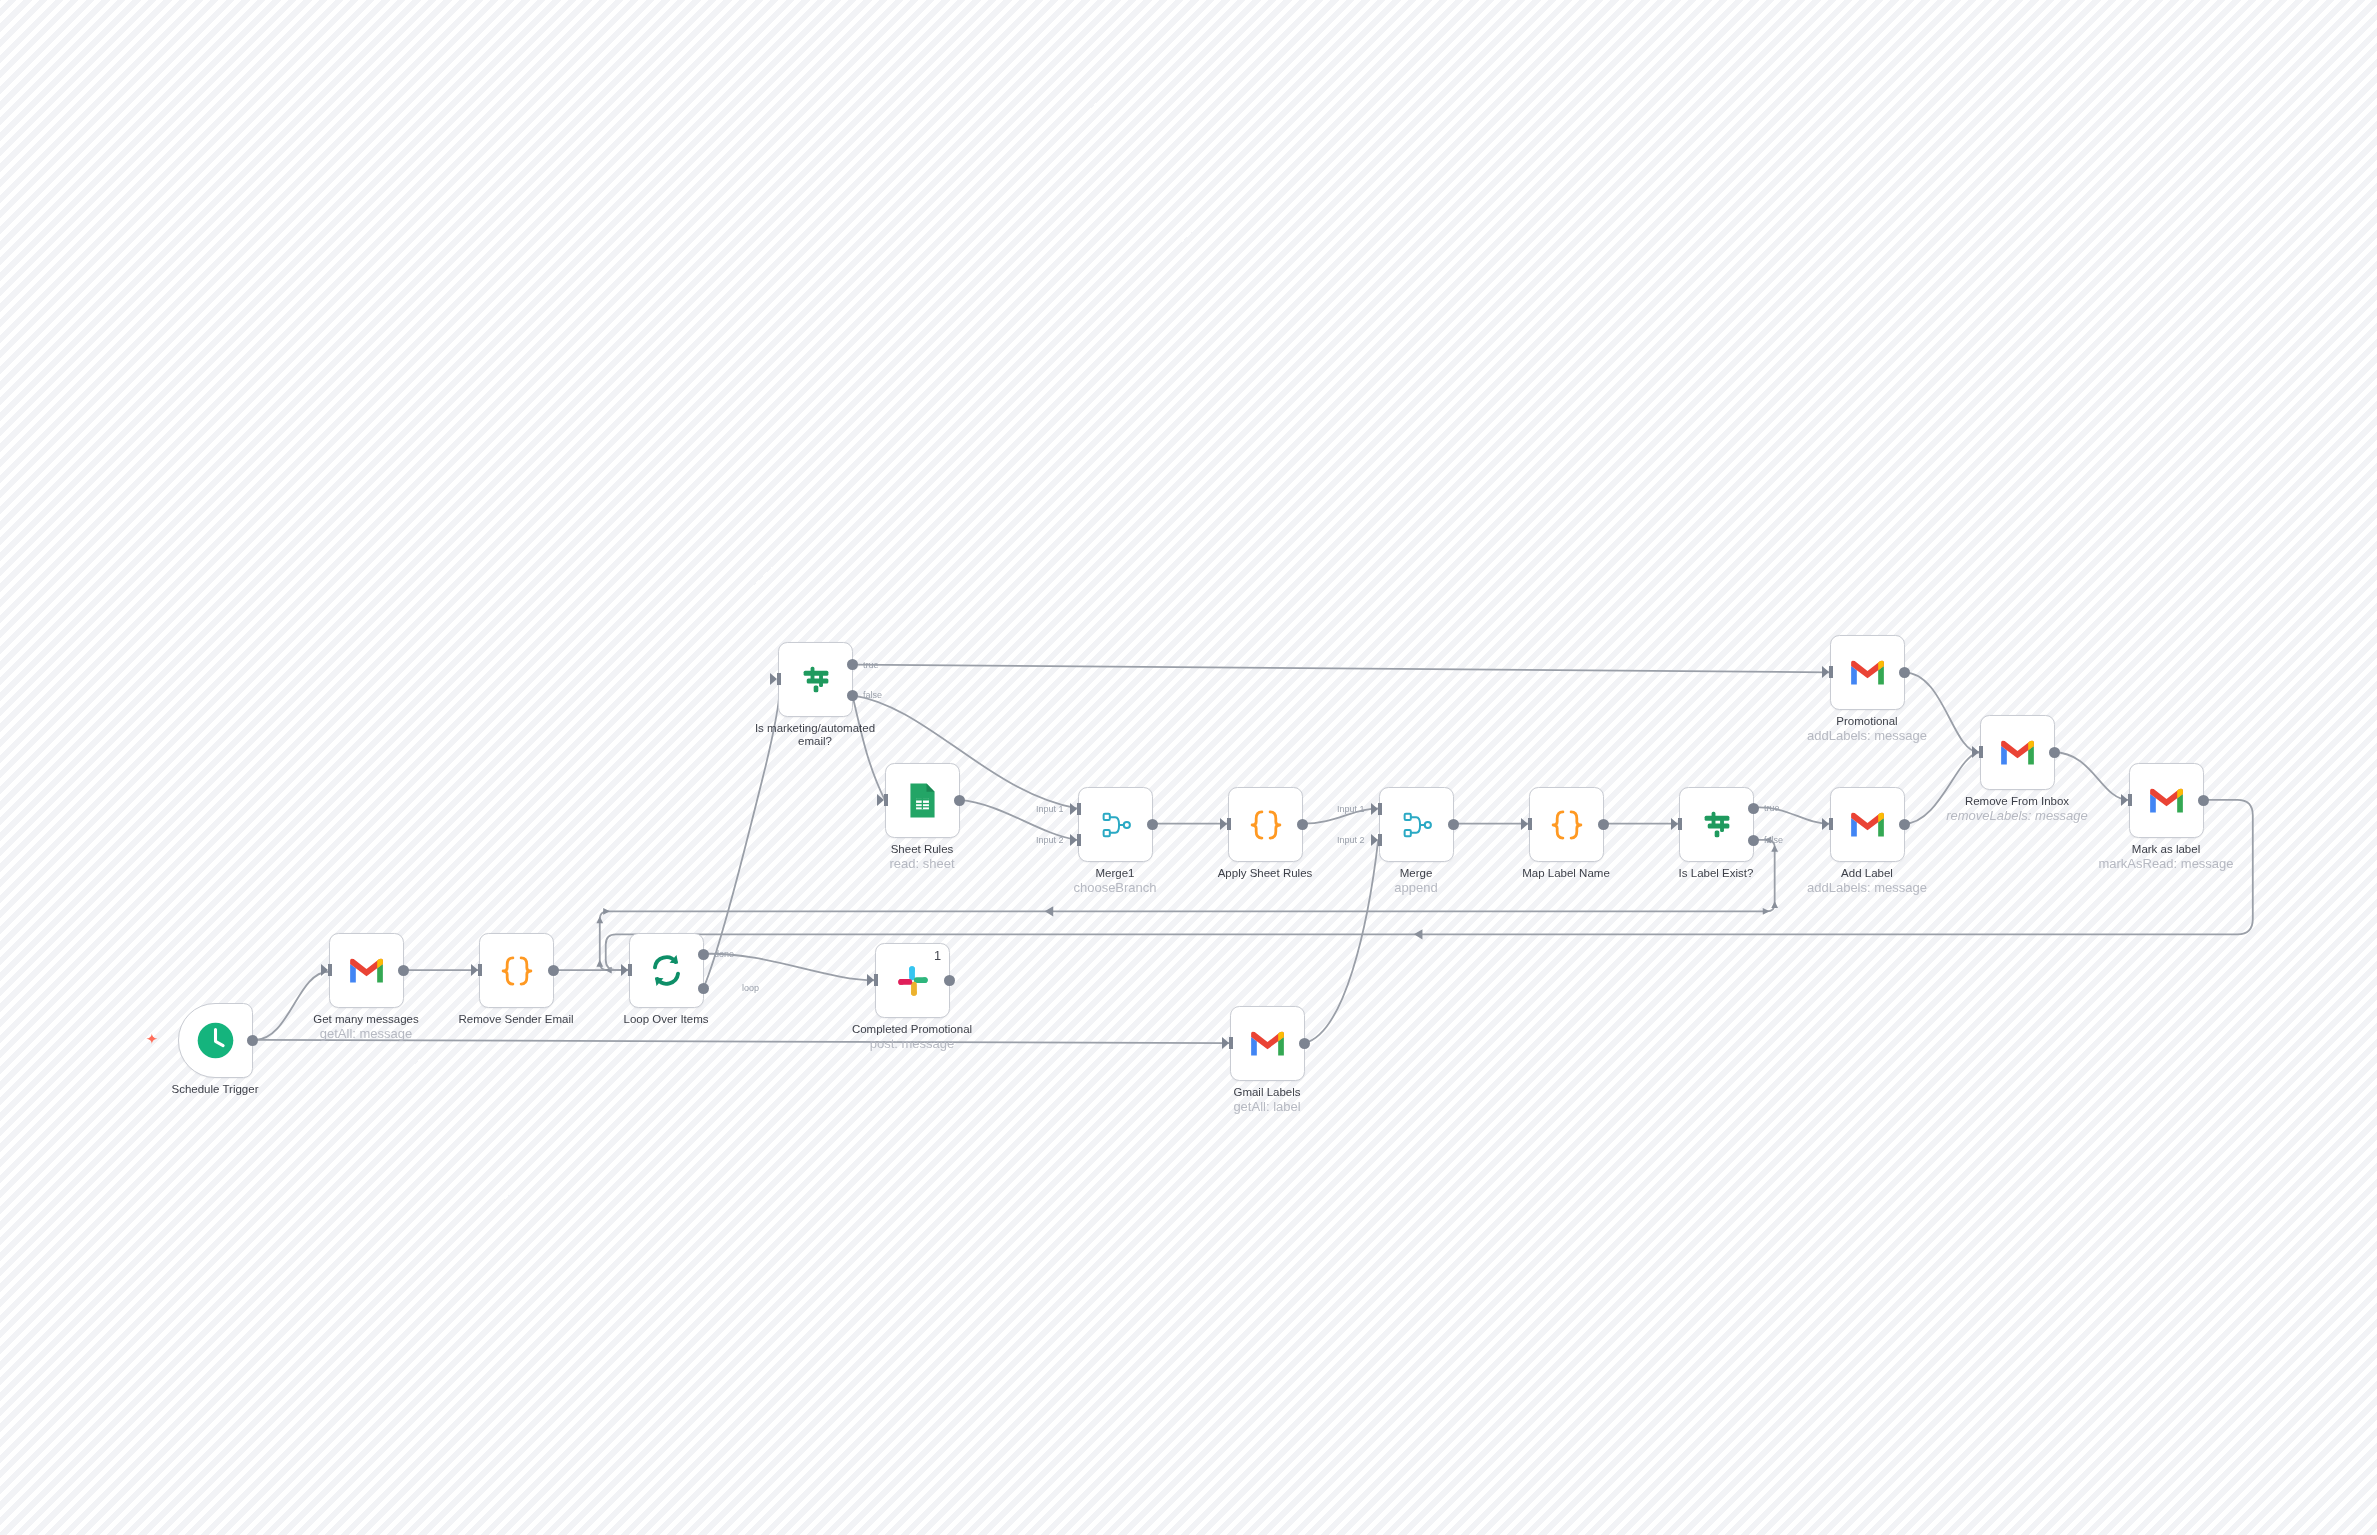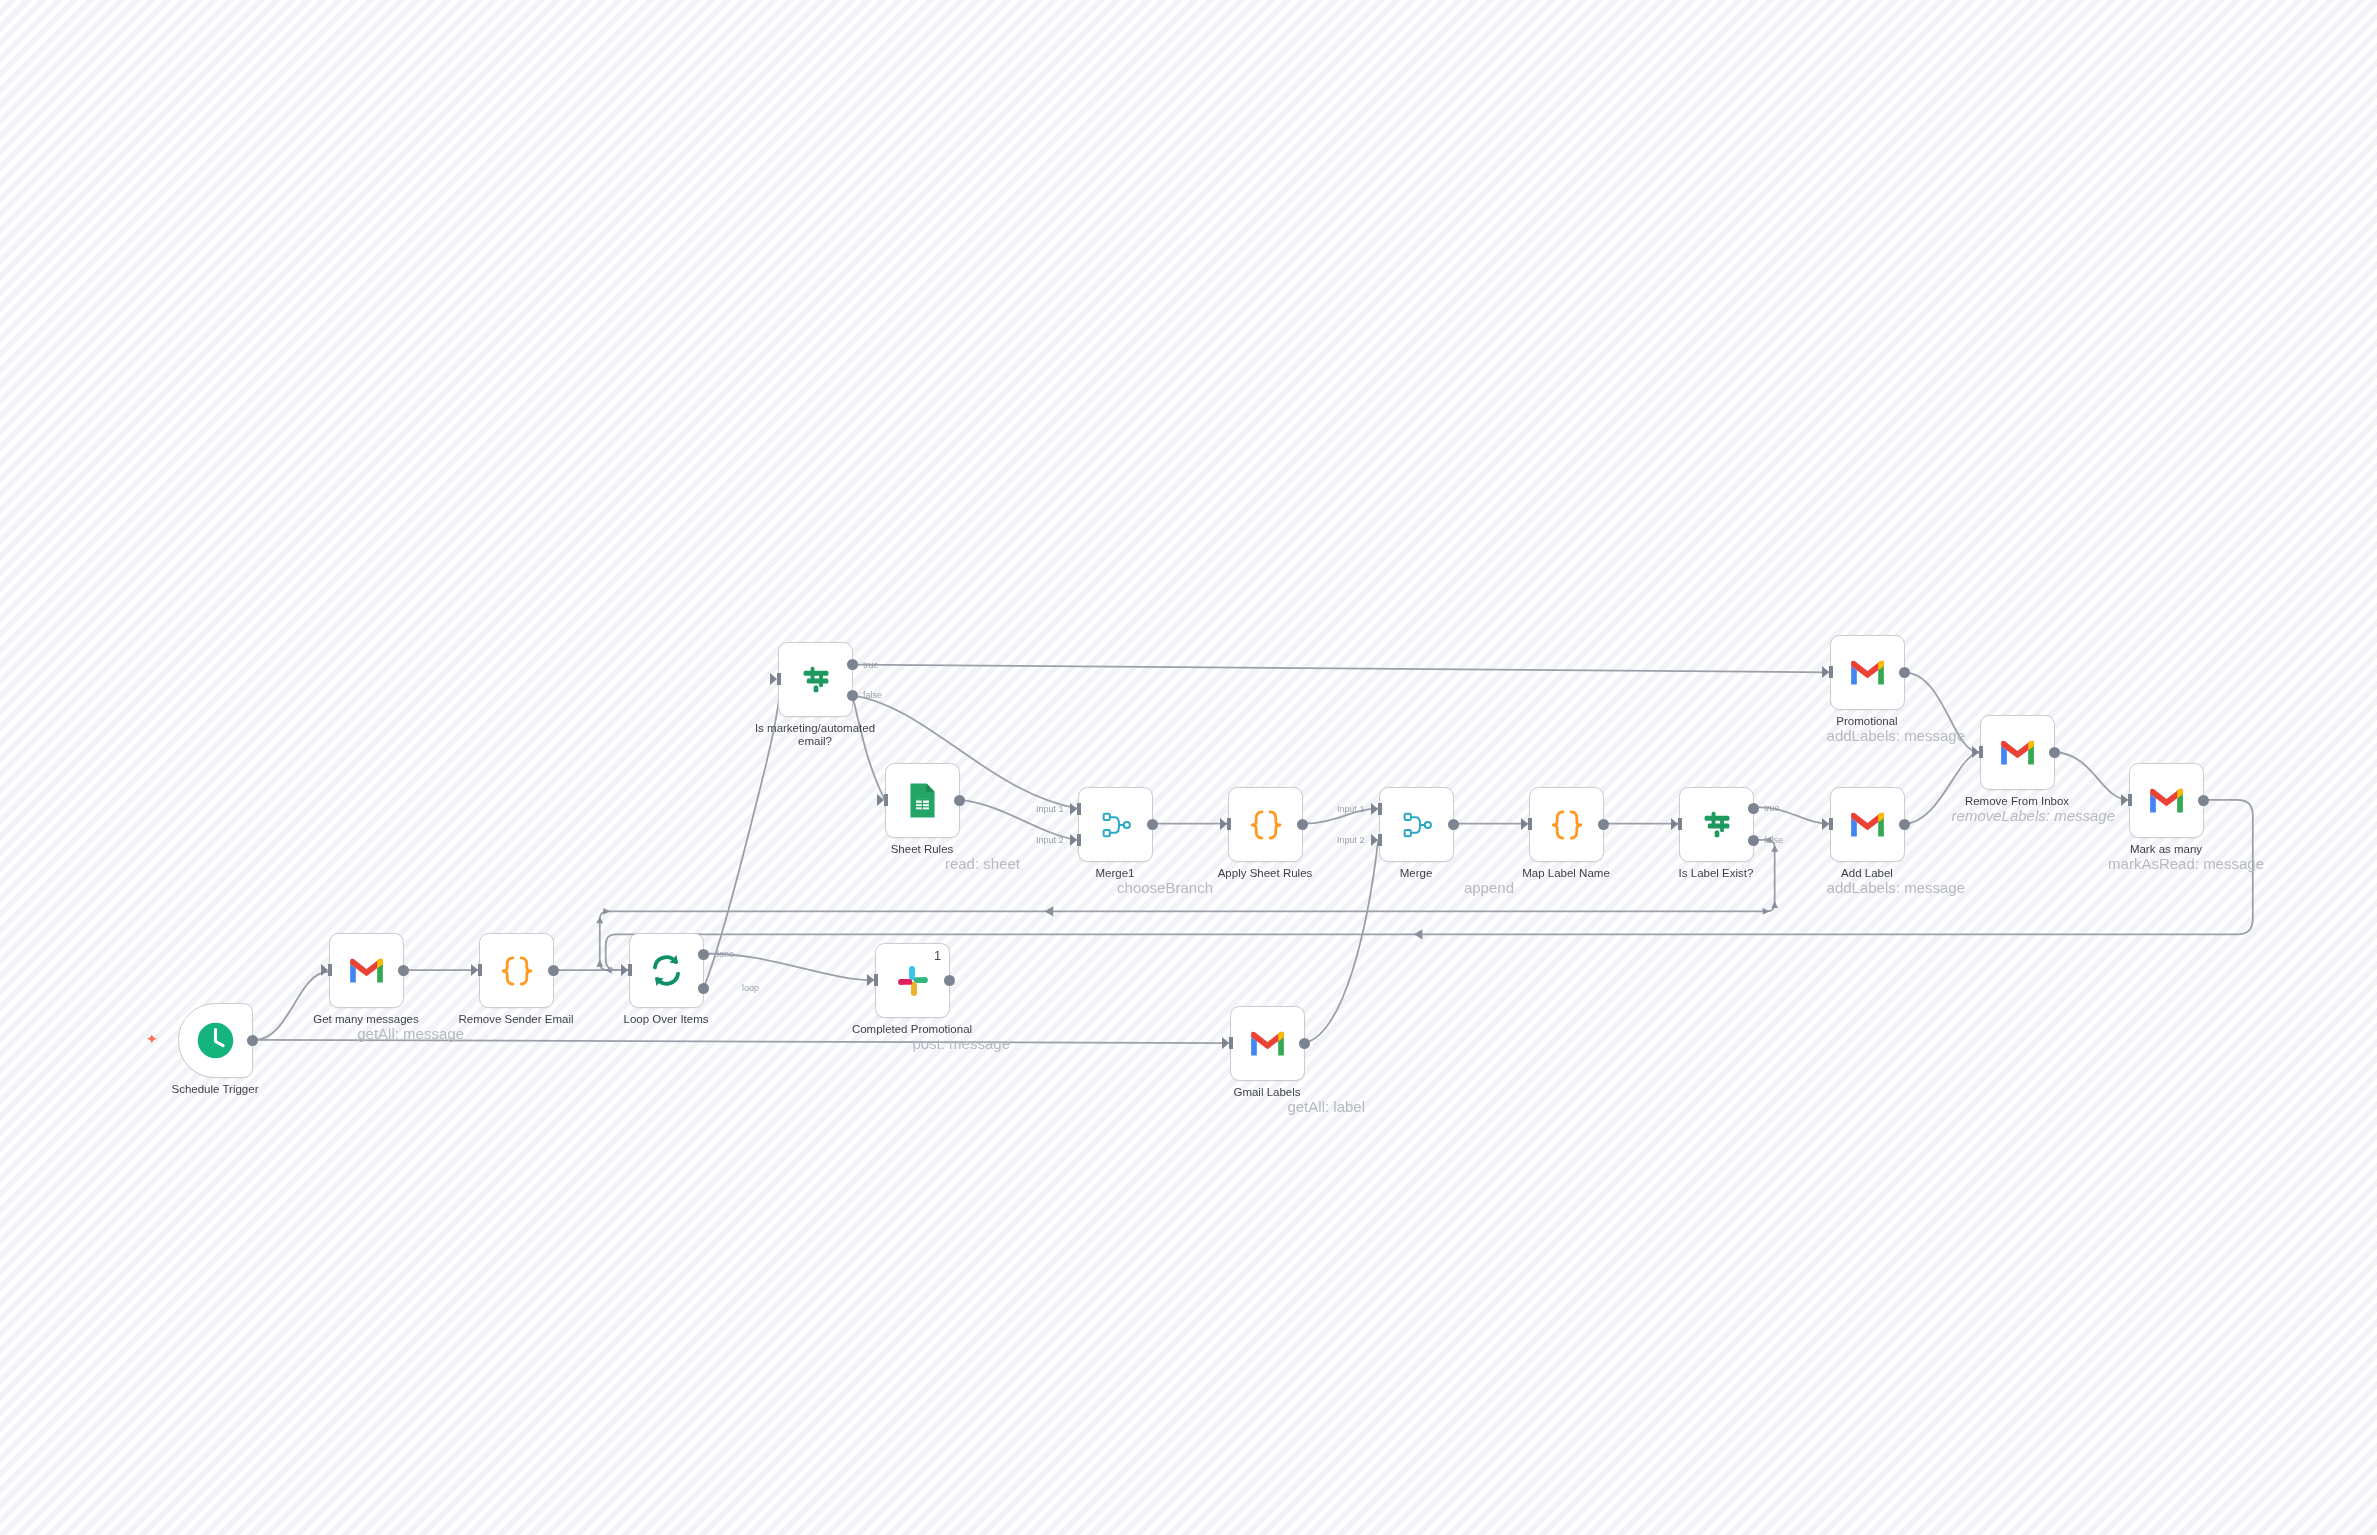--- a/index.html
+++ b/index.html
@@ -54,22 +54,22 @@
     font-size: 11.5px;
     line-height: 12.8px;
     color: #3c3f48;
     font-weight: 400;
     white-space: pre-line;
   }
   .node-subtitle {
     position: absolute;
     left: -98px;
     width: 196px;
-    text-align: right;
-    font-size: 15px;
+    text-align: center;
+    font-size: 13px;
     line-height: 11px;
     color: #b6b9c2;
     font-weight: 400;
   }
   .node-badge {
     position: absolute;
     right: -29px;
     top: -32px;
     font-size: 12.8px;
     color: #44474f;
@@ -439,21 +439,21 @@
       <svg class="icon" width="37" height="29" viewBox="0 0 52 40">
         <path d="M3 37 L3 10 L26 26 L49 10 L49 37 L41 37 L41 19 L26 30 L11 19 L11 37 Z" fill="#ffffff"></path>
         <path d="M3 37 L11 37 L11 17 L3 11 Z" fill="#4285f4"></path>
         <path d="M41 37 L49 37 L49 11 L41 17 Z" fill="#34a853"></path>
         <path d="M3 11 L3 6 Q3 2 8 4 L26 18 L44 4 Q49 2 49 6 L49 11 L41 17 L26 28 L11 17 Z" fill="#ea4335"></path>
         <path d="M41 17 L49 11 L49 6 Q49 2 44 4 L41 6 Z" fill="#fbbc04"></path>
       </svg>
     </div>
     <div class="port-in" style="left:-37px; top:0px;"></div>
     <div class="port-out" style="left:37px; top:0px;"></div>
-    <div class="node-label">Mark as many</div>
+    <div class="node-label">Mark as label</div>
     <div class="node-subtitle" style="top:58px;">markAsRead: message</div>
   </div>
 
   <div class="node" style="left:1267px; top:1043px;">
     <div class="node-box">
       <svg class="icon" width="37" height="29" viewBox="0 0 52 40">
         <path d="M3 37 L3 10 L26 26 L49 10 L49 37 L41 37 L41 19 L26 30 L11 19 L11 37 Z" fill="#ffffff"></path>
         <path d="M3 37 L11 37 L11 17 L3 11 Z" fill="#4285f4"></path>
         <path d="M41 37 L49 37 L49 11 L41 17 Z" fill="#34a853"></path>
         <path d="M3 11 L3 6 Q3 2 8 4 L26 18 L44 4 Q49 2 49 6 L49 11 L41 17 L26 28 L11 17 Z" fill="#ea4335"></path>

